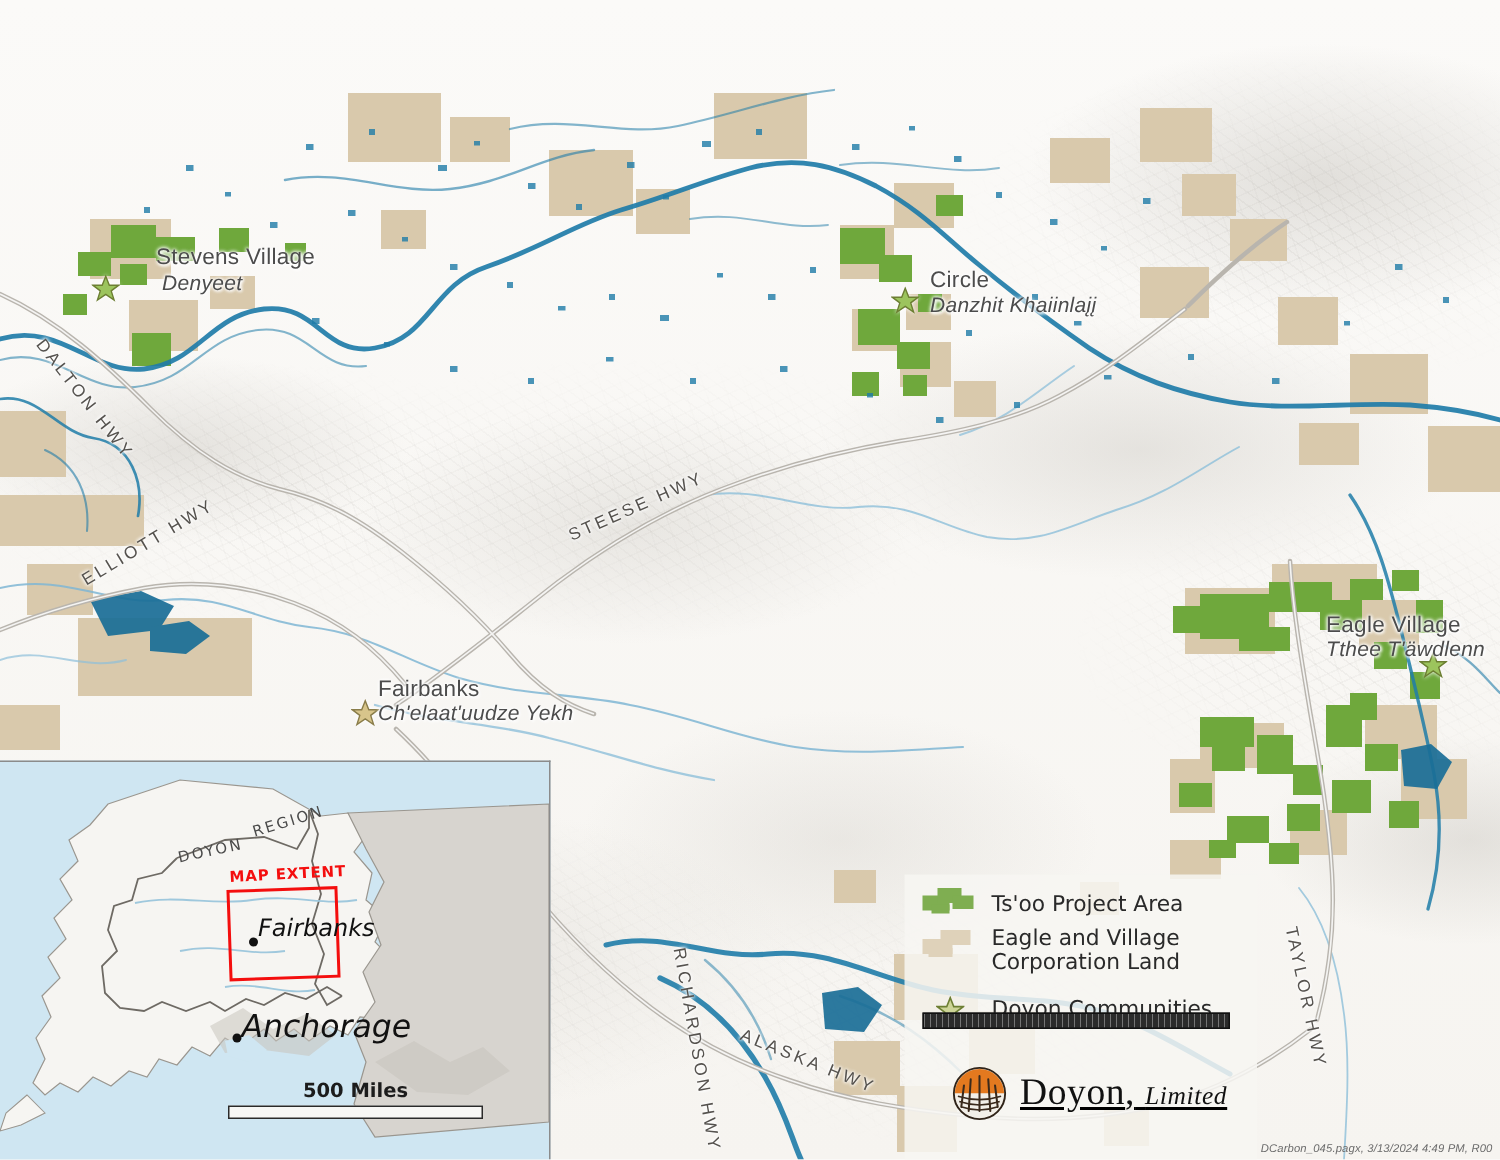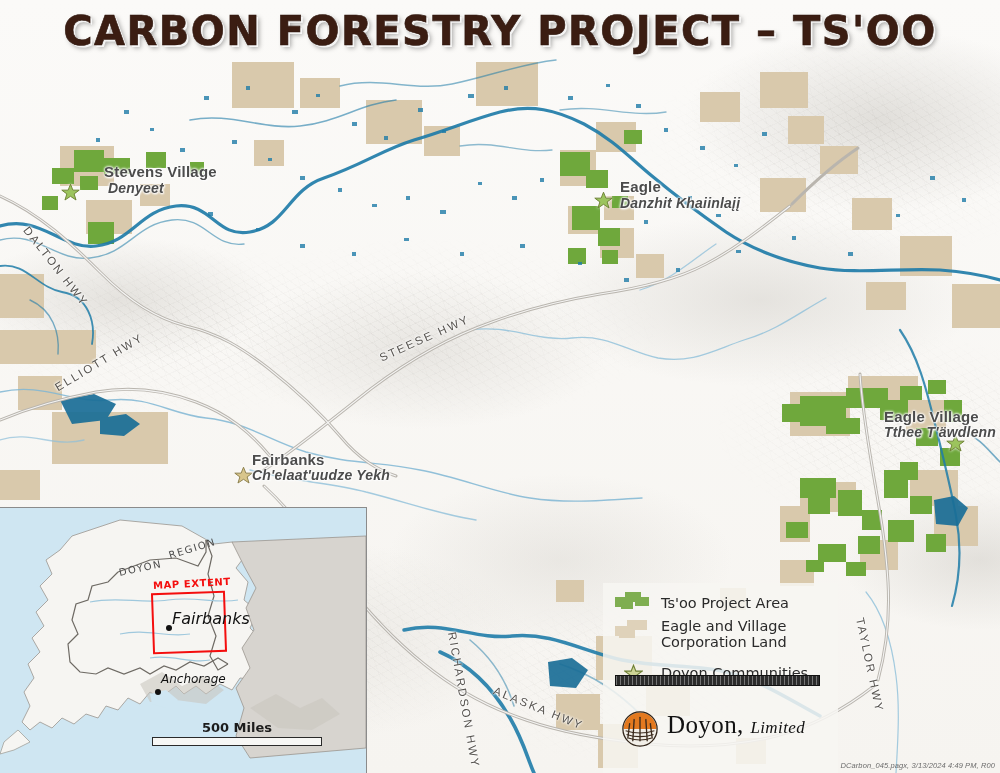--- a/index.html
+++ b/index.html
@@ -47,22 +47,22 @@
   }
 
   
   .parcel{position:absolute;}
   .p-tan{background:#d9c9ac;}
   .p-green{background:#6fa83c;}
   svg.vec{position:absolute;inset:0;width:1000px;height:773px;overflow:visible;}
 
   
   .com-label{position:absolute;white-space:nowrap;color:#4c4c4c;
-    text-shadow:0 0 3px #fff,0 0 3px #fff,0 0 2px #fff,1px 1px 2px #fff;font-weight:bold;}
-  .com-en{font-size:15px;font-weight:700;letter-spacing:.2px;}
+    text-shadow:0 0 3px #fff,0 0 3px #fff,0 0 2px #fff,1px 1px 2px #fff;}
+  .com-en{font-size:15px;font-weight:400;letter-spacing:.2px;}
   .com-nat{font-size:14px;font-style:italic;letter-spacing:.2px;}
 
   .hwy-label{position:absolute;color:#55524e;font-size:11.5px;
     letter-spacing:2.2px;font-weight:500;white-space:nowrap;
     text-shadow:0 0 3px #fff,0 0 3px #fff,0 0 2px #fff;}
 
   
   .star{position:absolute;width:19px;height:19px;
     color:#8fb84a;filter:drop-shadow(0 0 1.5px #fff);}
 
@@ -87,39 +87,39 @@
   .leg-txt{font-family:"DejaVu Sans",sans-serif;font-size:14.5px;color:#2a2a2a;
     line-height:1.12;}
 
   #scalebar-wrap{position:absolute;left:12px;top:92px;width:205px;text-align:center;}
   #scale-label{font-family:"DejaVu Sans",sans-serif;font-size:15px;font-weight:700;
     color:#242424;margin-bottom:3px;}
   #scale-bar{height:9px;background:#2b2b2b;border:1px solid #111;
     background-image:repeating-linear-gradient(90deg,rgba(255,255,255,.35) 0 1px,transparent 1px 4px);}
 
   
-  #logo{position:absolute;left:19px;top:128px;display:flex;}
+  #logo{position:absolute;left:32px;top:128px;display:flex;align-items:center;text-decoration:underline;}
   #logo-mark{width:36px;height:36px;flex:0 0 36px;margin-right:9px;position:relative;}
   #logo-text{font-family:"Liberation Serif","DejaVu Serif",serif;
     font-size:25px;color:#111;letter-spacing:.4px;white-space:nowrap;}
   #logo-text .sm{font-size:17px;font-style:italic;}
 
   
   #credit{position:absolute;right:5px;bottom:3px;
     font-family:"Liberation Sans",sans-serif;font-size:7.5px;font-style:italic;
     color:#6b6b6b;white-space:nowrap;letter-spacing:.1px;}
 
   
   #inset{position:absolute;left:0;top:507px;width:366px;height:266px;
     border:1px solid #8b8b8b;border-left:none;border-bottom:none;
     background:#cfe6f2;overflow:hidden;}
   #inset-land{position:absolute;inset:0;}
   .ins-label{position:absolute;font-family:"DejaVu Sans",sans-serif;color:#111;}
   #ins-fairbanks{font-size:16px;font-style:italic;font-weight:500;}
-  #ins-anchorage{font-size:12px;font-style:italic;font-weight:500;}
+  #ins-anchorage{font-size:21px;font-style:italic;font-weight:500;}
   .ins-dot{position:absolute;width:6px;height:6px;border-radius:50%;background:#111;}
   #ins-extent{position:absolute;border:2px solid #f40e0e;}
   #ins-extent-label{position:absolute;font-family:"DejaVu Sans",sans-serif;
     font-size:10px;font-weight:700;color:#f40e0e;letter-spacing:.6px;}
   .ins-region{position:absolute;font-family:"DejaVu Sans",sans-serif;font-size:10px;
     color:#4a4a4a;letter-spacing:1.6px;}
   #ins-scale-wrap{position:absolute;left:152px;top:212px;width:170px;text-align:center;}
   #ins-scale-label{font-family:"DejaVu Sans",sans-serif;font-size:13px;font-weight:700;
     color:#1c1c1c;margin-bottom:2px;}
   #ins-scale-bar{height:7px;background:#f7f7f5;border:1.5px solid #2a2a2a;}
@@ -343,34 +343,33 @@
                C296,390 318,410 340,436 C360,460 378,470 396,476"></path>
       <path d="M0,420 C34,406 64,398 96,392 C132,386 164,390 196,402 C228,414 250,432 270,456"></path>
       <path d="M264,470 C300,446 336,416 372,388 C412,358 452,336 492,322 C530,308 564,300 600,294
                C640,288 676,280 706,264 C740,246 764,226 790,206"></path>
       <path d="M264,486 C292,512 316,544 340,576 C366,610 394,640 424,664 C456,690 490,708 526,720
                C566,734 606,740 648,744 C692,748 736,746 776,736 C814,726 846,708 874,686"></path>
       <path d="M878,680 C886,650 890,616 888,582 C886,546 880,512 874,478 C868,442 862,408 860,374"></path>
     </g>
   </svg>
 
-  <div id="title">CARBON FORESTRY PROJECT – TS'OO</div>
 
   <div>
 
     <svg class="star" style="left:61px;top:183px;" viewBox="0 0 24 24">
       <polygon points="12,1.5 15,9 23,9 16.6,13.8 19,21.5 12,16.8 5,21.5 7.4,13.8 1,9 9,9" fill="#9cc45d" stroke="#6d7f33" stroke-width="1.2"></polygon>
     </svg>
     <div class="com-label com-en" style="left:104px;top:163px;">Stevens Village</div>
     <div class="com-label com-nat" style="left:108px;top:180px;">Denyeet</div>
 
     <svg class="star" style="left:594px;top:191px;" viewBox="0 0 24 24">
       <polygon points="12,1.5 15,9 23,9 16.6,13.8 19,21.5 12,16.8 5,21.5 7.4,13.8 1,9 9,9" fill="#9cc45d" stroke="#6d7f33" stroke-width="1.2"></polygon>
     </svg>
-    <div class="com-label com-en" style="left:620px;top:178px;">Eagle</div>
+    <div class="com-label com-en" style="left:620px;top:178px;">Circle</div>
     <div class="com-label com-nat" style="left:620px;top:195px;">Danzhit Khaiinlaįį</div>
 
     <svg class="star" style="left:946px;top:434px;" viewBox="0 0 24 24">
       <polygon points="12,1.5 15,9 23,9 16.6,13.8 19,21.5 12,16.8 5,21.5 7.4,13.8 1,9 9,9" fill="#9cc45d" stroke="#6d7f33" stroke-width="1.2"></polygon>
     </svg>
     <div class="com-label com-en" style="left:884px;top:408px;">Eagle Village</div>
     <div class="com-label com-nat" style="left:884px;top:424px;">Tthee T'äwdlenn</div>
 
     <svg class="star" style="left:234px;top:466px;" viewBox="0 0 24 24">
       <polygon points="12,1.5 15,9 23,9 16.6,13.8 19,21.5 12,16.8 5,21.5 7.4,13.8 1,9 9,9" fill="#d8c58b" stroke="#8a7d4a" stroke-width="1.2"></polygon>

